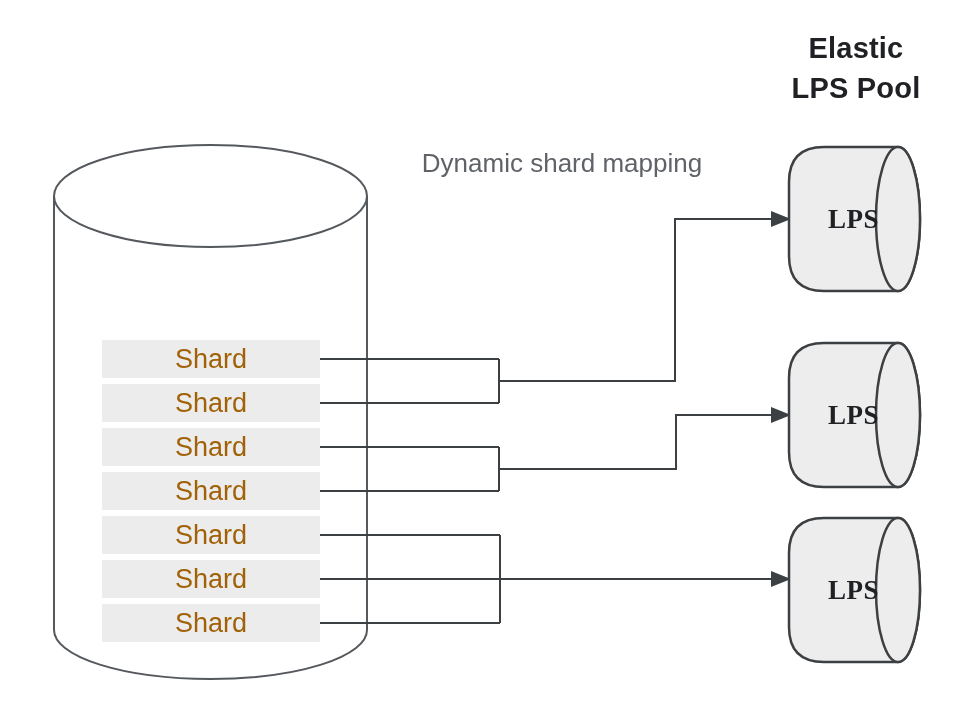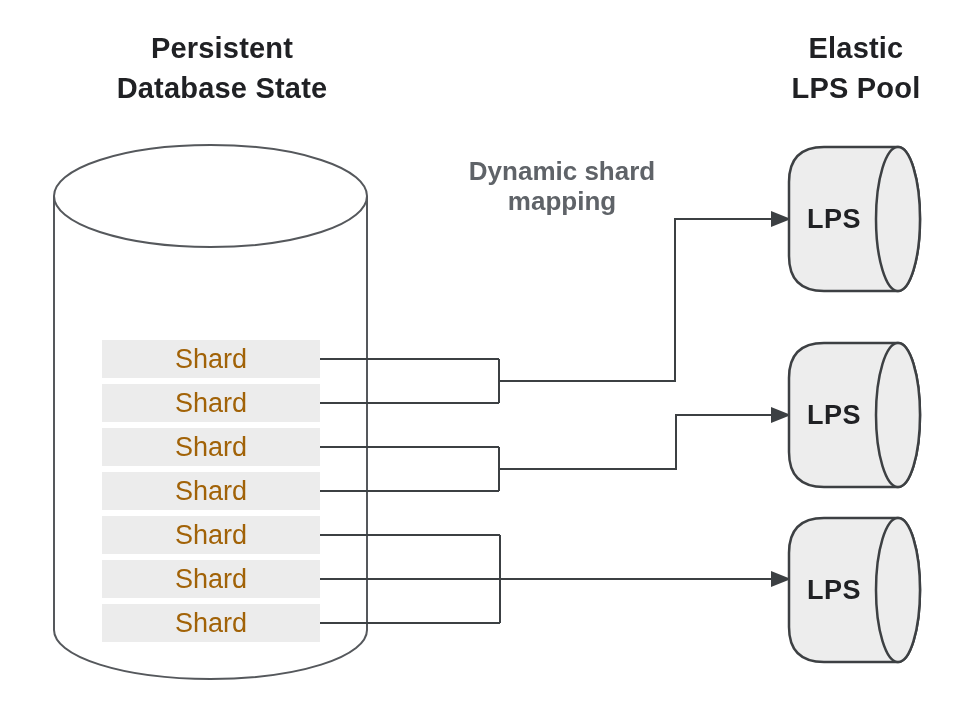--- a/index.html
+++ b/index.html
@@ -34,24 +34,23 @@
   }
   .title-db   { left: 62px;  width: 320px; }
   .title-pool { left: 716px; width: 280px; }
   .mapping-label {
     position: absolute;
     left: 412px;
     top: 148px;
     width: 300px;
     text-align: center;
     font-size: 26px;
-    font-weight: 700;
+    font-weight: 400;
     color: #5f6368;
     line-height: 30px;
-    margin-top: 8px;
   }
   .shard-row {
     position: absolute;
     left: 102px;
     width: 218px;
     height: 38px;
     background: #ececec;
     text-align: center;
     font-size: 27px;
     line-height: 38px;
@@ -62,26 +61,27 @@
   .shard-3 { top: 428px; }
   .shard-4 { top: 472px; }
   .shard-5 { top: 516px; }
   .shard-6 { top: 560px; }
   .shard-7 { top: 604px; }
   .lps-label {
     position: absolute;
     left: 789px;
     width: 90px;
     height: 32px;
-    text-align: center;
+    text-align: right;
     font-size: 27px;
     font-weight: 700;
     line-height: 32px;
     color: #202124;
     letter-spacing: 0.5px;
+    font-family: Liberation Serif, serif;
   }
   .lps-label-1 { top: 203px; }
   .lps-label-2 { top: 399px; }
   .lps-label-3 { top: 574px; }
 </style>
 </head>
 <body>
 
 <div class="canvas">
 
@@ -116,24 +116,20 @@
       <path d="M 898 343 L 824 343 Q 789 343 789 378 L 789 452 Q 789 487 824 487 L 898 487 A 22 72 0 0 0 898 343 Z"></path>
       <ellipse cx="898" cy="415" rx="22" ry="72"></ellipse>
     </g>
 
     <g stroke="#3d4043" stroke-width="2.5" fill="#ededed">
       <path d="M 898 518 L 824 518 Q 789 518 789 553 L 789 627 Q 789 662 824 662 L 898 662 A 22 72 0 0 0 898 518 Z"></path>
       <ellipse cx="898" cy="590" rx="22" ry="72"></ellipse>
     </g>
   </svg>
 
-  <div class="title title-db">
-    <div>Persistent</div>
-    <div>Database State</div>
-  </div>
 
   <div class="title title-pool">
     <div>Elastic</div>
     <div>LPS Pool</div>
   </div>
 
   <div class="mapping-label">Dynamic shard mapping</div>
 
   <div class="shard-row shard-1">Shard</div>
   <div class="shard-row shard-2">Shard</div>

